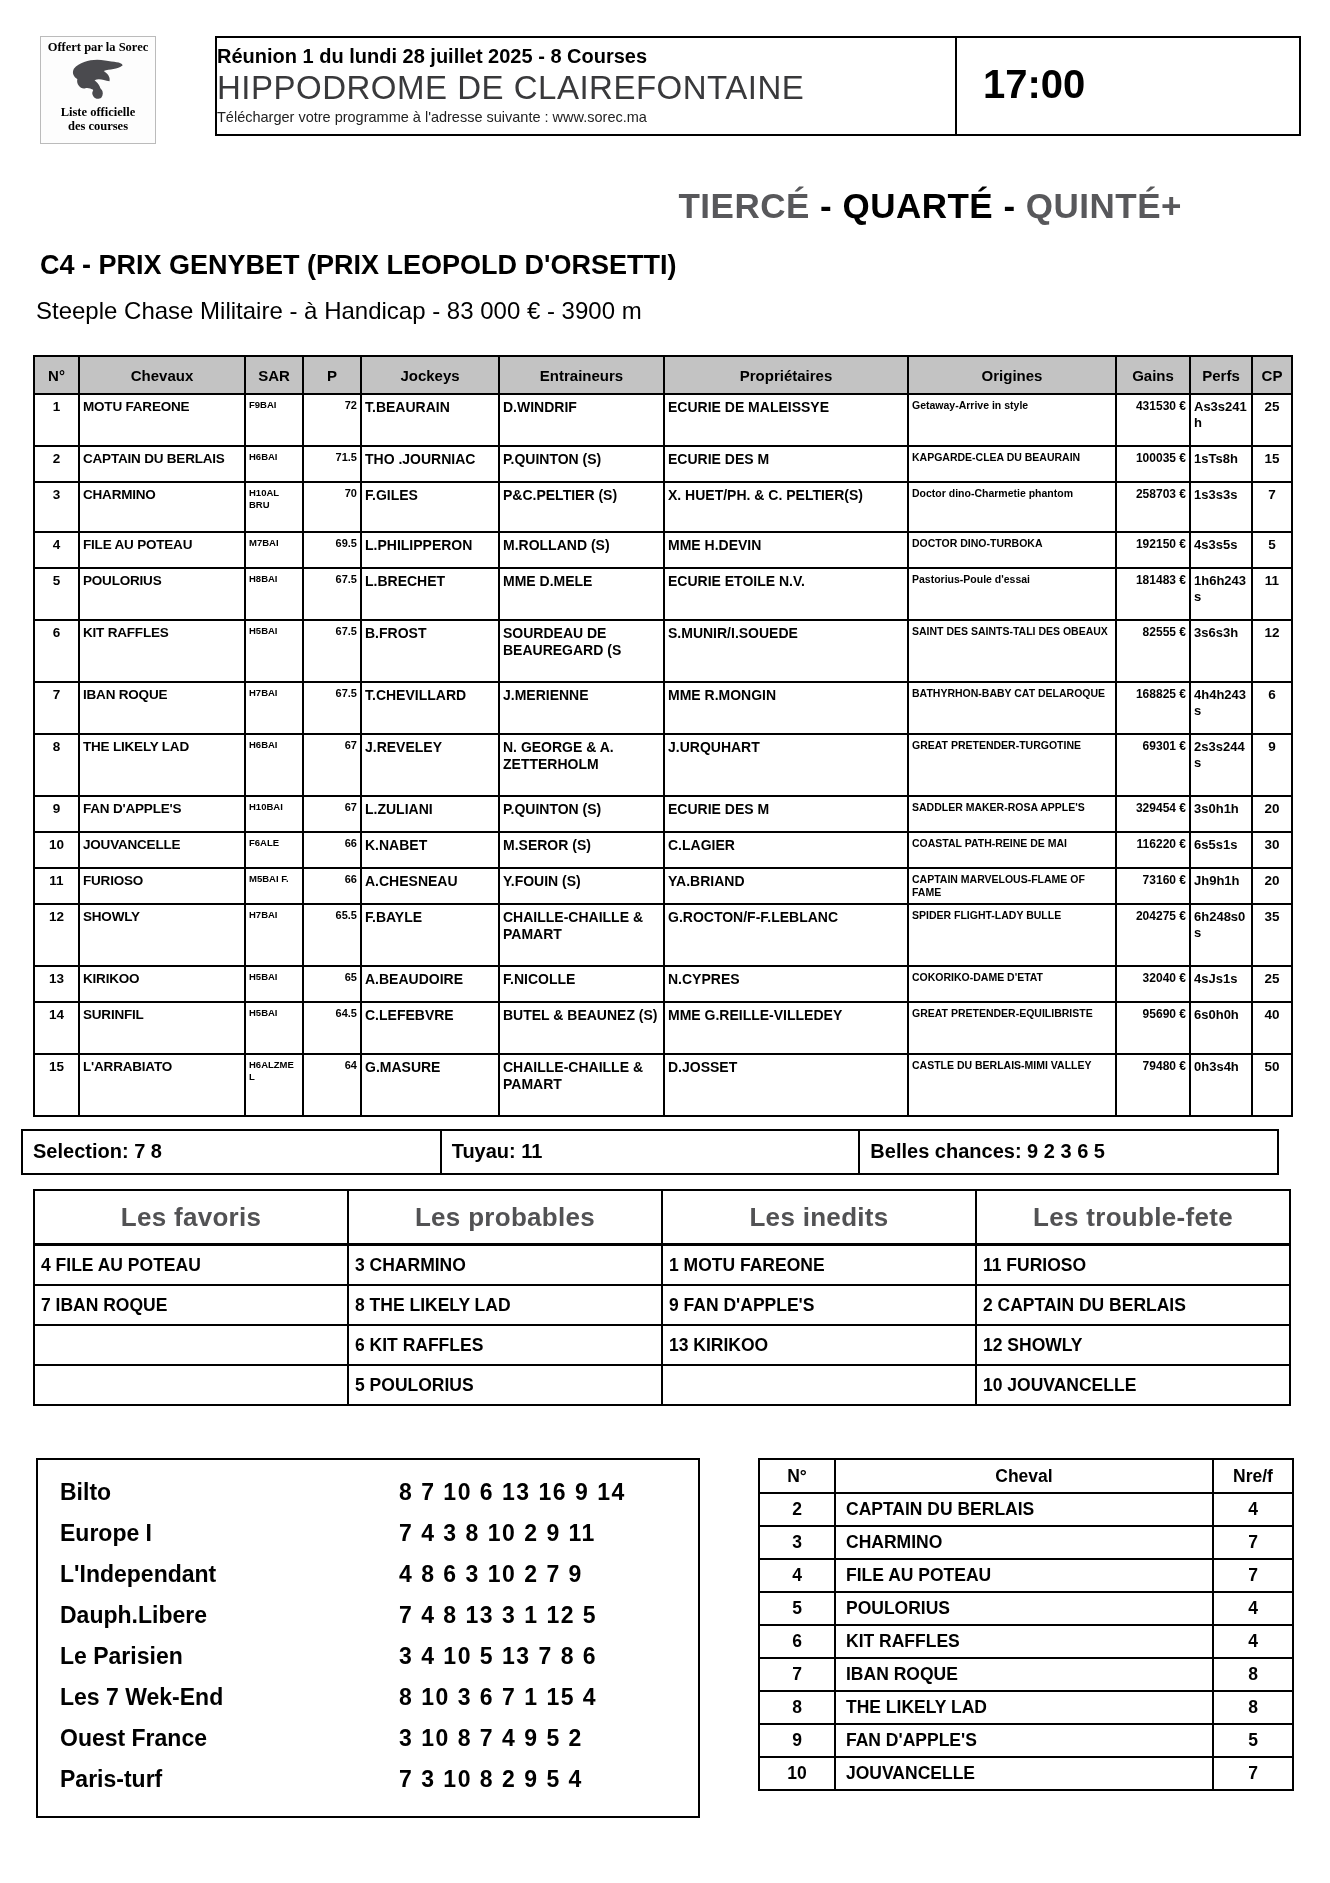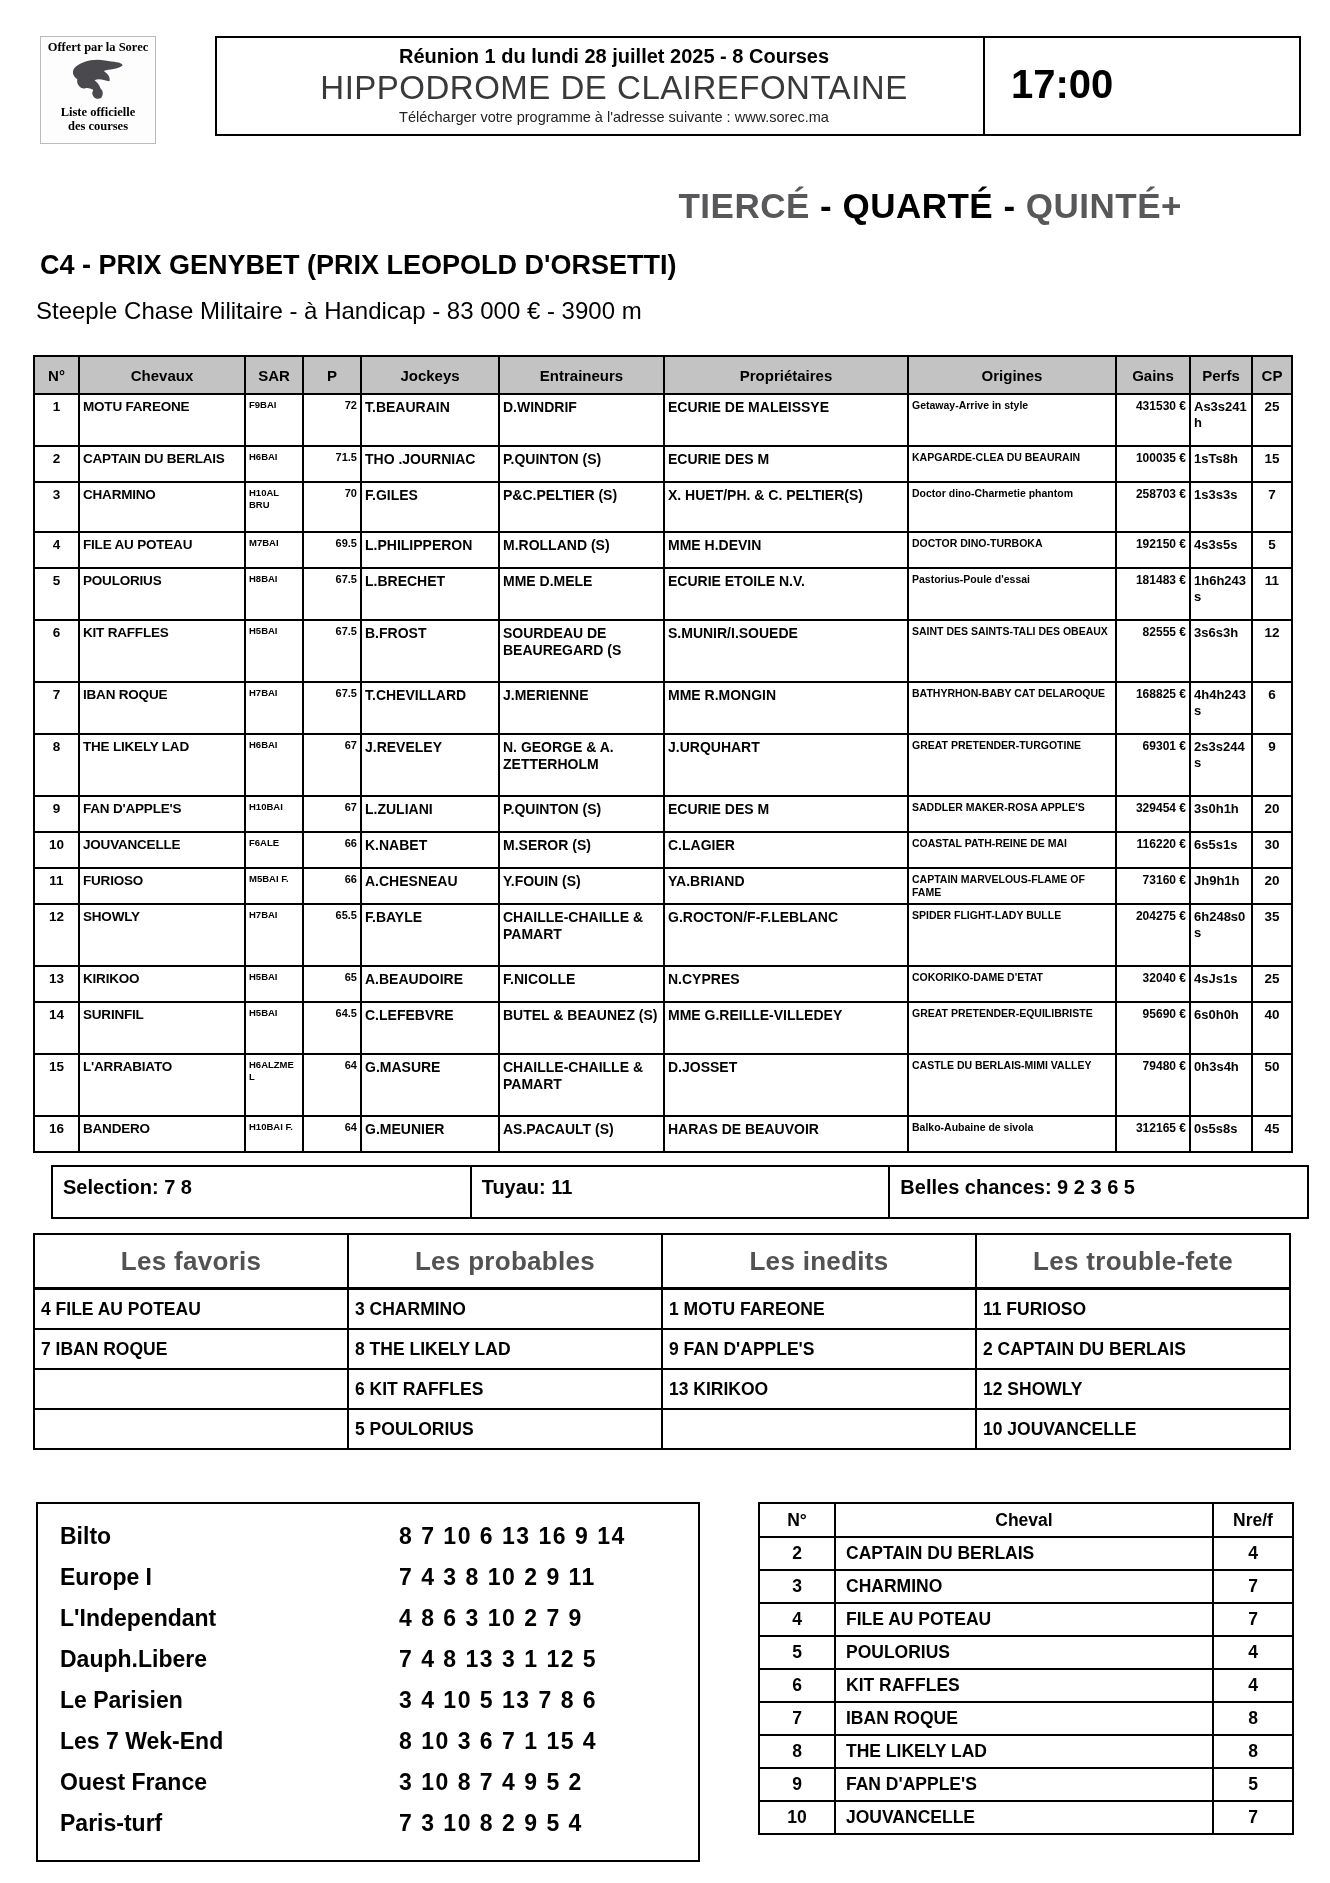--- a/index.html
+++ b/index.html
@@ -6,21 +6,21 @@
   body{width:1330px;height:1883px;font-family:"Liberation Sans",sans-serif;color:#000;position:relative;}
   .page{padding-top:36px;}
 
   
   .topbar{position:relative;height:140px;}
   .logo-box{position:absolute;left:40px;top:0;width:114px;height:106px;border:1px solid #bbb;text-align:center;background:#fdfdfd;}
   .logo-top{font-family:"Liberation Serif",serif;font-weight:bold;font-size:12.5px;padding-top:3px;}
   .logo-horse{width:60px;height:46px;margin:1px auto 0;}
   .logo-b1,.logo-b2{font-family:"Liberation Serif",serif;font-weight:bold;font-size:12.5px;line-height:1.1;}
   .header-box{position:absolute;left:215px;top:0;width:1086px;height:100px;border:2px solid #000;display:flex;box-sizing:border-box;}
-  .header-main{width:740px;border-right:2px solid #000;text-align:center;padding-top:7px;box-sizing:border-box;margin-left:28px;}
+  .header-main{width:740px;border-right:2px solid #000;padding-top:7px;box-sizing:border-box;}
   .reunion{font-size:20px;font-weight:bold;}
   .hippodrome{font-size:33px;font-weight:normal;color:#39393b;letter-spacing:.5px;margin-top:1px;}
   .download{font-size:14.5px;color:#222;margin-top:2px;}
   .race-time{flex:1;font-size:40px;font-weight:bold;padding:24px 0 0 26px;}
 
   
   .bets-line{text-align:right;padding-right:148px;font-size:35px;font-weight:bold;line-height:44px;margin-top:8px;letter-spacing:.5px;}
   .bets-line .gray{color:#58585b;}
 
   
@@ -42,21 +42,21 @@
   .c-horse{font-size:13.5px;letter-spacing:-.2px;}
   .c-sar{font-size:9.5px;white-space:pre-line;}
   .c-p{text-align:right;font-size:11px;padding-right:5px;}
   .c-jockey,.c-trainer,.c-owner{font-size:14px;}
   .c-orig{font-size:10.5px;}
   .c-gains{text-align:right;font-size:12px;padding-right:4px;}
   .c-perfs{font-size:13px;word-break:break-all;}
   .c-cp{text-align:center;font-size:13.5px;}
 
   
-  .selection-strip{margin:12px 0 0 51px;width:1258px;border:2px solid #000;display:flex;height:54px;box-sizing:border-box;}
+  .selection-strip{margin:12px 0 0 21px;width:1258px;border:2px solid #000;display:flex;height:46px;box-sizing:border-box;}
   .sel-cell{flex:1;border-right:2px solid #000;font-size:20px;font-weight:bold;padding:9px 0 0 10px;box-sizing:border-box;}
   .sel-cell:last-child{border-right:none;}
 
   
   .prono{margin:14px 0 0 33px;width:1258px;table-layout:fixed;}
   .prono th,.prono td{border:2px solid #000;}
   .prono th{font-size:26px;font-weight:bold;color:#525254;height:50px;border-bottom:3px solid #000;letter-spacing:.3px;}
   .prono td{height:36px;font-size:17.5px;font-weight:bold;padding-left:6px;}
 
   
@@ -342,33 +342,20 @@
           <td class="c-p">64</td>
           <td class="c-jockey">G.MASURE</td>
           <td class="c-trainer">CHAILLE-CHAILLE &amp; PAMART</td>
           <td class="c-owner">D.JOSSET</td>
           <td class="c-orig">CASTLE DU BERLAIS-MIMI VALLEY</td>
           <td class="c-gains">79480 €</td>
           <td class="c-perfs">0h3s4h</td>
           <td class="c-cp">50</td>
         </tr>
 
-        <tr>
-          <td class="c-num">16</td>
-          <td class="c-horse">BANDERO</td>
-          <td class="c-sar">H10BAI F.</td>
-          <td class="c-p">64</td>
-          <td class="c-jockey">G.MEUNIER</td>
-          <td class="c-trainer">AS.PACAULT (S)</td>
-          <td class="c-owner">HARAS DE BEAUVOIR</td>
-          <td class="c-orig">Balko-Aubaine de sivola</td>
-          <td class="c-gains">312165 €</td>
-          <td class="c-perfs">0s5s8s</td>
-          <td class="c-cp">45</td>
-        </tr>
       </tbody>
   </table>
 
   <div class="selection-strip">
     <div class="sel-cell">Selection: 7 8</div>
     <div class="sel-cell">Tuyau: 11</div>
     <div class="sel-cell">Belles chances: 9 2 3 6 5</div>
   </div>
 
   <table class="prono">

